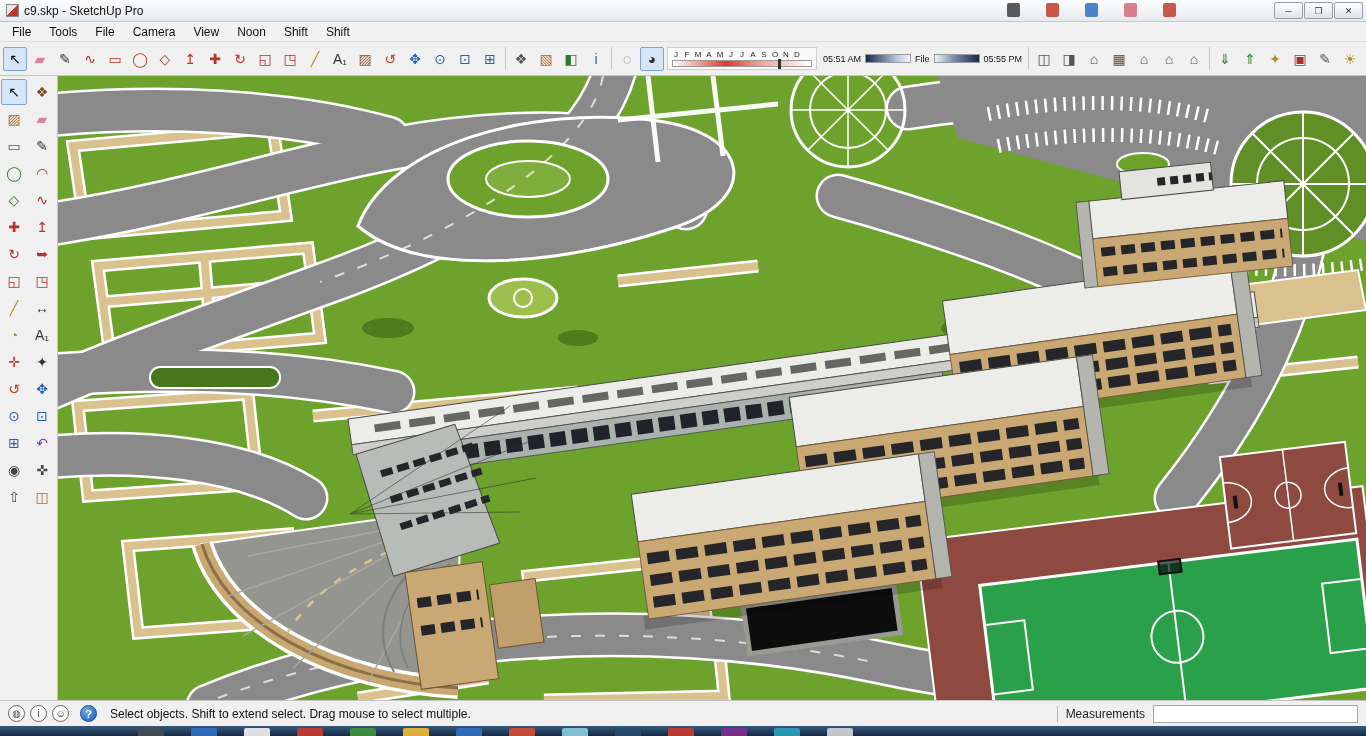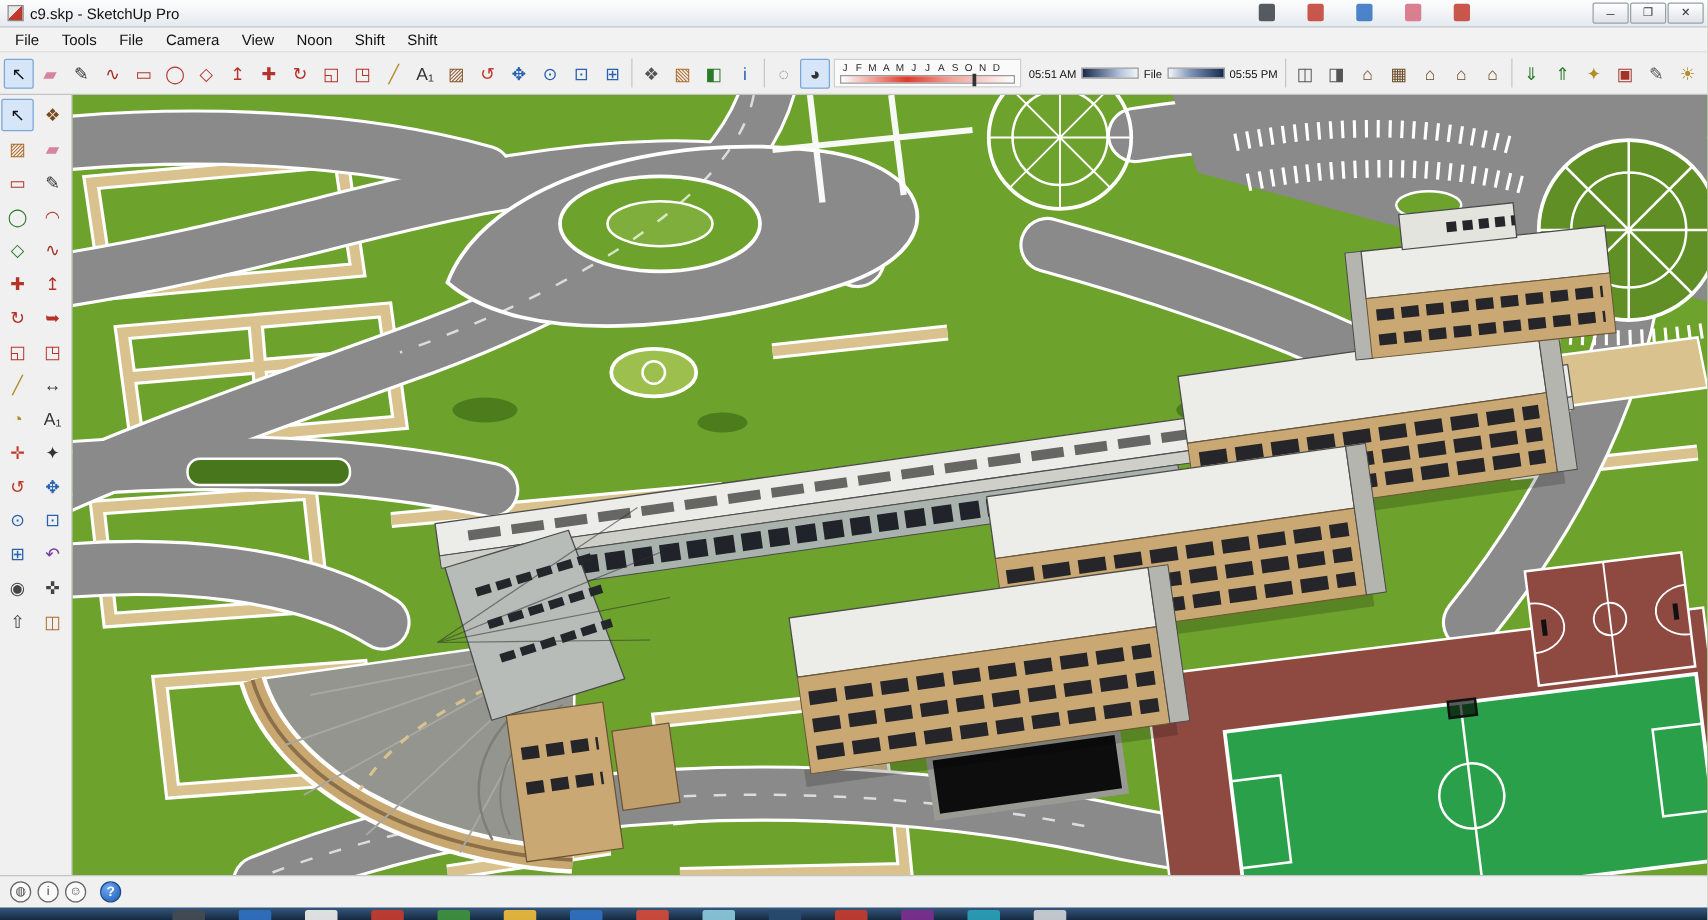--- a/index.html
+++ b/index.html
@@ -370,20 +370,26 @@
   </div>
 </div>
 
 <div id="statusbar">
   <div class="sgroup">
       <div class="sbtn" style="color: rgb(68, 68, 68);">◍</div>
       <div class="sbtn" style="color: rgb(68, 68, 68);">i</div>
       <div class="sbtn" style="color: rgb(68, 68, 68);">☺</div>
     </div>
   <div id="help-btn">?</div>
+  <span id="status-msg">Select objects. Shift to extend select. Drag mouse to select multiple.</span>
+  <div id="meas">
+    <div class="vsep"></div>
+    <span id="meas-label">Measurements</span>
+    <input id="meas-input" value="" style="">
+  </div>
 </div>
 
 <div id="taskbar">
     <div class="tb-ico" style="background: rgb(68, 74, 82);"></div>
     <div class="tb-ico" style="background: rgb(47, 111, 190);"></div>
     <div class="tb-ico" style="background: rgb(232, 232, 232);"></div>
     <div class="tb-ico" style="background: rgb(194, 59, 46);"></div>
     <div class="tb-ico" style="background: rgb(62, 143, 62);"></div>
     <div class="tb-ico" style="background: rgb(232, 183, 58);"></div>
     <div class="tb-ico" style="background: rgb(47, 111, 190);"></div>

